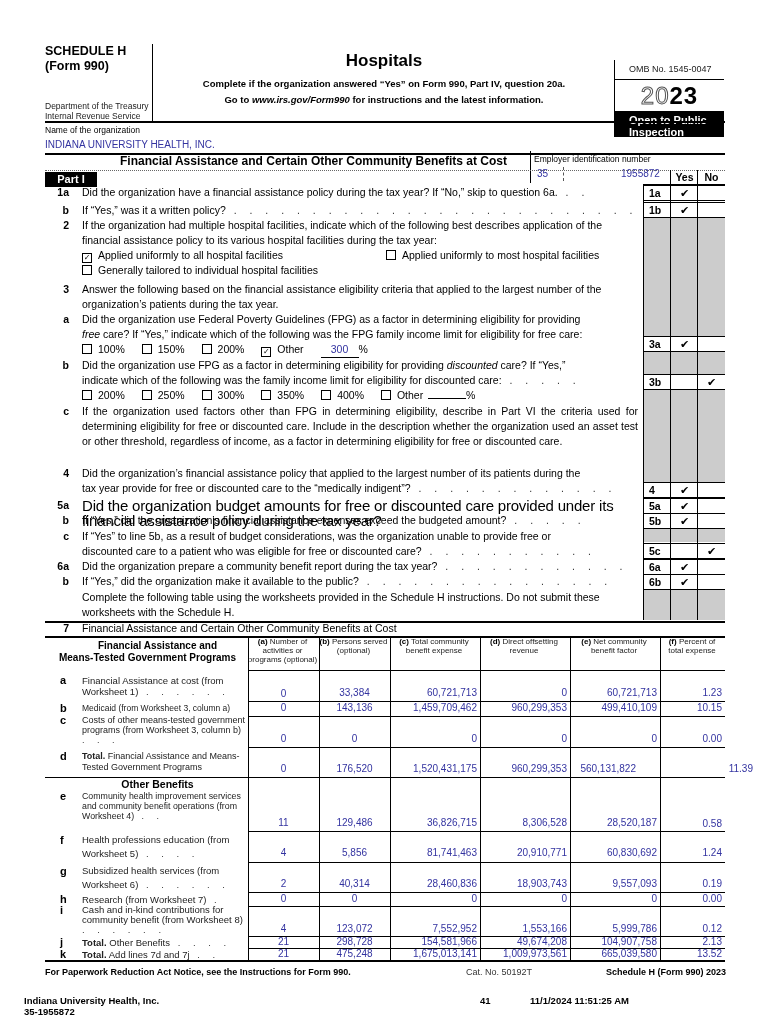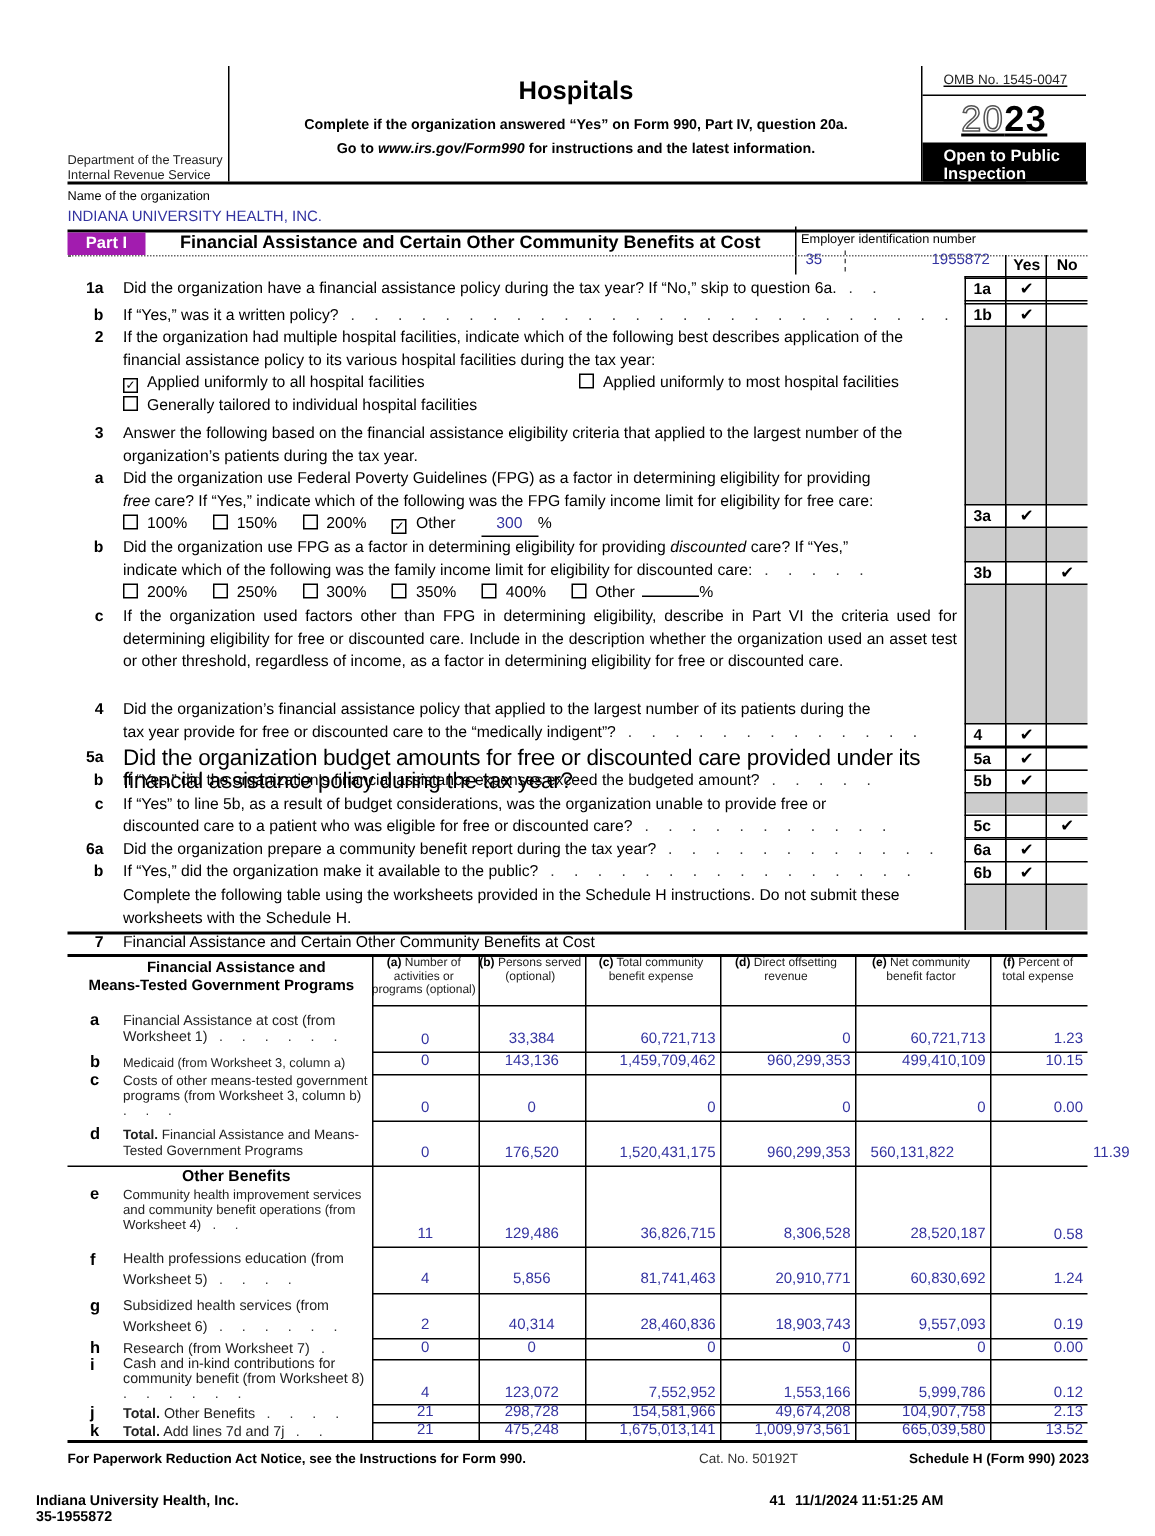--- a/index.html
+++ b/index.html
@@ -9,38 +9,38 @@
   .blue { color: #3333a0; }
   .bold { font-weight: bold; }
 
   
   #hdr-left { left: 45px; top: 44px; width: 108px; height: 77px; border-right: 1px solid #000; }
   #sched-title { font-size: 12.5px; font-weight: bold; line-height: 15px; }
   #dept { position: absolute; left: 0; top: 57px; font-size: 8.5px; line-height: 10px; color: #222; }
   #hdr-center { left: 154px; top: 44px; width: 460px; height: 77px; text-align: center; }
   #form-title { font-size: 17px; font-weight: bold; margin-top: 7px; }
   .hdr-line { font-size: 9.5px; font-weight: bold; line-height: 16px; }
-  #hdr-right { left: 614px; top: 44px; width: 110px; height: 77px; border-left: 1px solid #000; text-decoration: underline; }
+  #hdr-right { left: 614px; top: 60px; width: 110px; height: 77px; border-left: 1px solid #000; }
   #omb { font-size: 9px; color: #222; padding: 4px 0 0 14px; height: 20px; border-bottom: 1px solid #000; }
   #year { font-size: 24px; font-weight: bold; text-align: center; height: 31px; line-height: 31px; letter-spacing: 1px; }
   #year .outline { color: #fff; -webkit-text-stroke: 1px #555; font-weight: normal; }
   #open { background: #000; color: #fff; font-weight: bold; font-size: 11px; line-height: 12px; padding: 3px 0 0 14px; height: 26px; }
 
   .hline { position: absolute; height: 0; border-top: 1px solid #000; }
   .hline2 { position: absolute; height: 0; border-top: 2px solid #000; }
 
   #org-label { left: 45px; top: 125px; font-size: 8.5px; }
   #org-name { left: 45px; top: 139px; font-size: 10px; }
   #ein-box { left: 530px; top: 122px; width: 194px; height: 32px; border-left: 1px solid #000; margin-top: 29px; }
   #ein-label { position: absolute; left: 3px; top: 3px; font-size: 8.5px; }
   #ein-prefix { position: absolute; left: 6px; top: 17px; font-size: 10px; }
   #ein-sep { position: absolute; left: 32px; top: 16px; height: 14px; border-left: 1px dashed #555; }
   #ein-suffix { position: absolute; left: 90px; top: 17px; font-size: 10px; }
 
-  #part-tag { left: 45px; top: 155px; width: 52px; height: 15px; background: #a21caf; color: #fff; font-weight: bold; font-size: 11px; text-align: center; line-height: 15px; }
+  #part-tag { left: 45px; top: 172px; width: 52px; height: 15px; background: #000000; color: #fff; font-weight: bold; font-size: 11px; text-align: center; line-height: 15px; }
   #part-title { left: 120px; top: 154px; font-size: 12px; font-weight: bold; }
 
   
   .q { position: absolute; left: 45px; width: 595px; font-size: 10.5px; line-height: 15px; }
   .q .num { position: absolute; left: 0; width: 24px; font-weight: bold; text-align: right; }
   .q .txt { position: absolute; left: 37px; width: 556px; }
   .dots { letter-spacing: 5px; color: #333; }
   .small { font-size: 15px; letter-spacing: -0.2px; }
 
   .cb { display: inline-block; width: 10px; height: 10px; border: 1px solid #000; vertical-align: -1px; margin-right: 6px; font-size: 8px; line-height: 8px; text-align: center; }
@@ -62,27 +62,31 @@
   .row-lbl { position: absolute; left: 0; width: 205px; font-size: 9.5px; line-height: 11px; }
   .row-lbl .k { position: absolute; left: 15px; font-weight: bold; font-size: 11px; }
   .row-lbl .t { position: absolute; left: 37px; width: 170px; color: #222; }
   .cell { position: absolute; font-size: 10px; text-align: right; padding-right: 3px; color: #3333a0; }
   .cell.c { text-align: center; padding-right: 0; }
 
   #footer-notice { left: 45px; top: 967px; font-size: 9px; font-weight: bold; }
   #footer-cat { left: 466px; top: 967px; font-size: 9px; color: #333; }
   #footer-sched { left: 606px; top: 967px; font-size: 9px; font-weight: bold; }
   #print-org { left: 24px; top: 995px; font-size: 9.5px; font-weight: bold; line-height: 11px; }
-  #print-page { left: 480px; top: 995px; font-size: 9.5px; font-weight: bold; margin-left: 33px; }
+  #print-page { left: 480px; top: 995px; font-size: 9.5px; font-weight: bold; }
   #print-time { left: 530px; top: 995px; font-size: 9.5px; font-weight: bold; }
 </style>
 </head>
 <body>
 
 <div id="hdr-left" class="abs">
+  <div id="sched-title">
+    <div>SCHEDULE H</div>
+    <div>(Form 990)</div>
+  </div>
   <div id="dept">
     <div>Department of the Treasury</div>
     <div>Internal Revenue Service</div>
   </div>
 </div>
 
 <div id="hdr-center" class="abs">
   <div id="form-title">Hospitals</div>
   <div class="hdr-line" style="margin-top:6px;line-height:14px">Complete if the organization answered “Yes” on Form 990, Part IV, question 20a.</div>
   <div class="hdr-line" style="line-height:17px"><span>Go to </span><i>www.irs.gov/Form990</i><span> for instructions and the latest information.</span></div>

